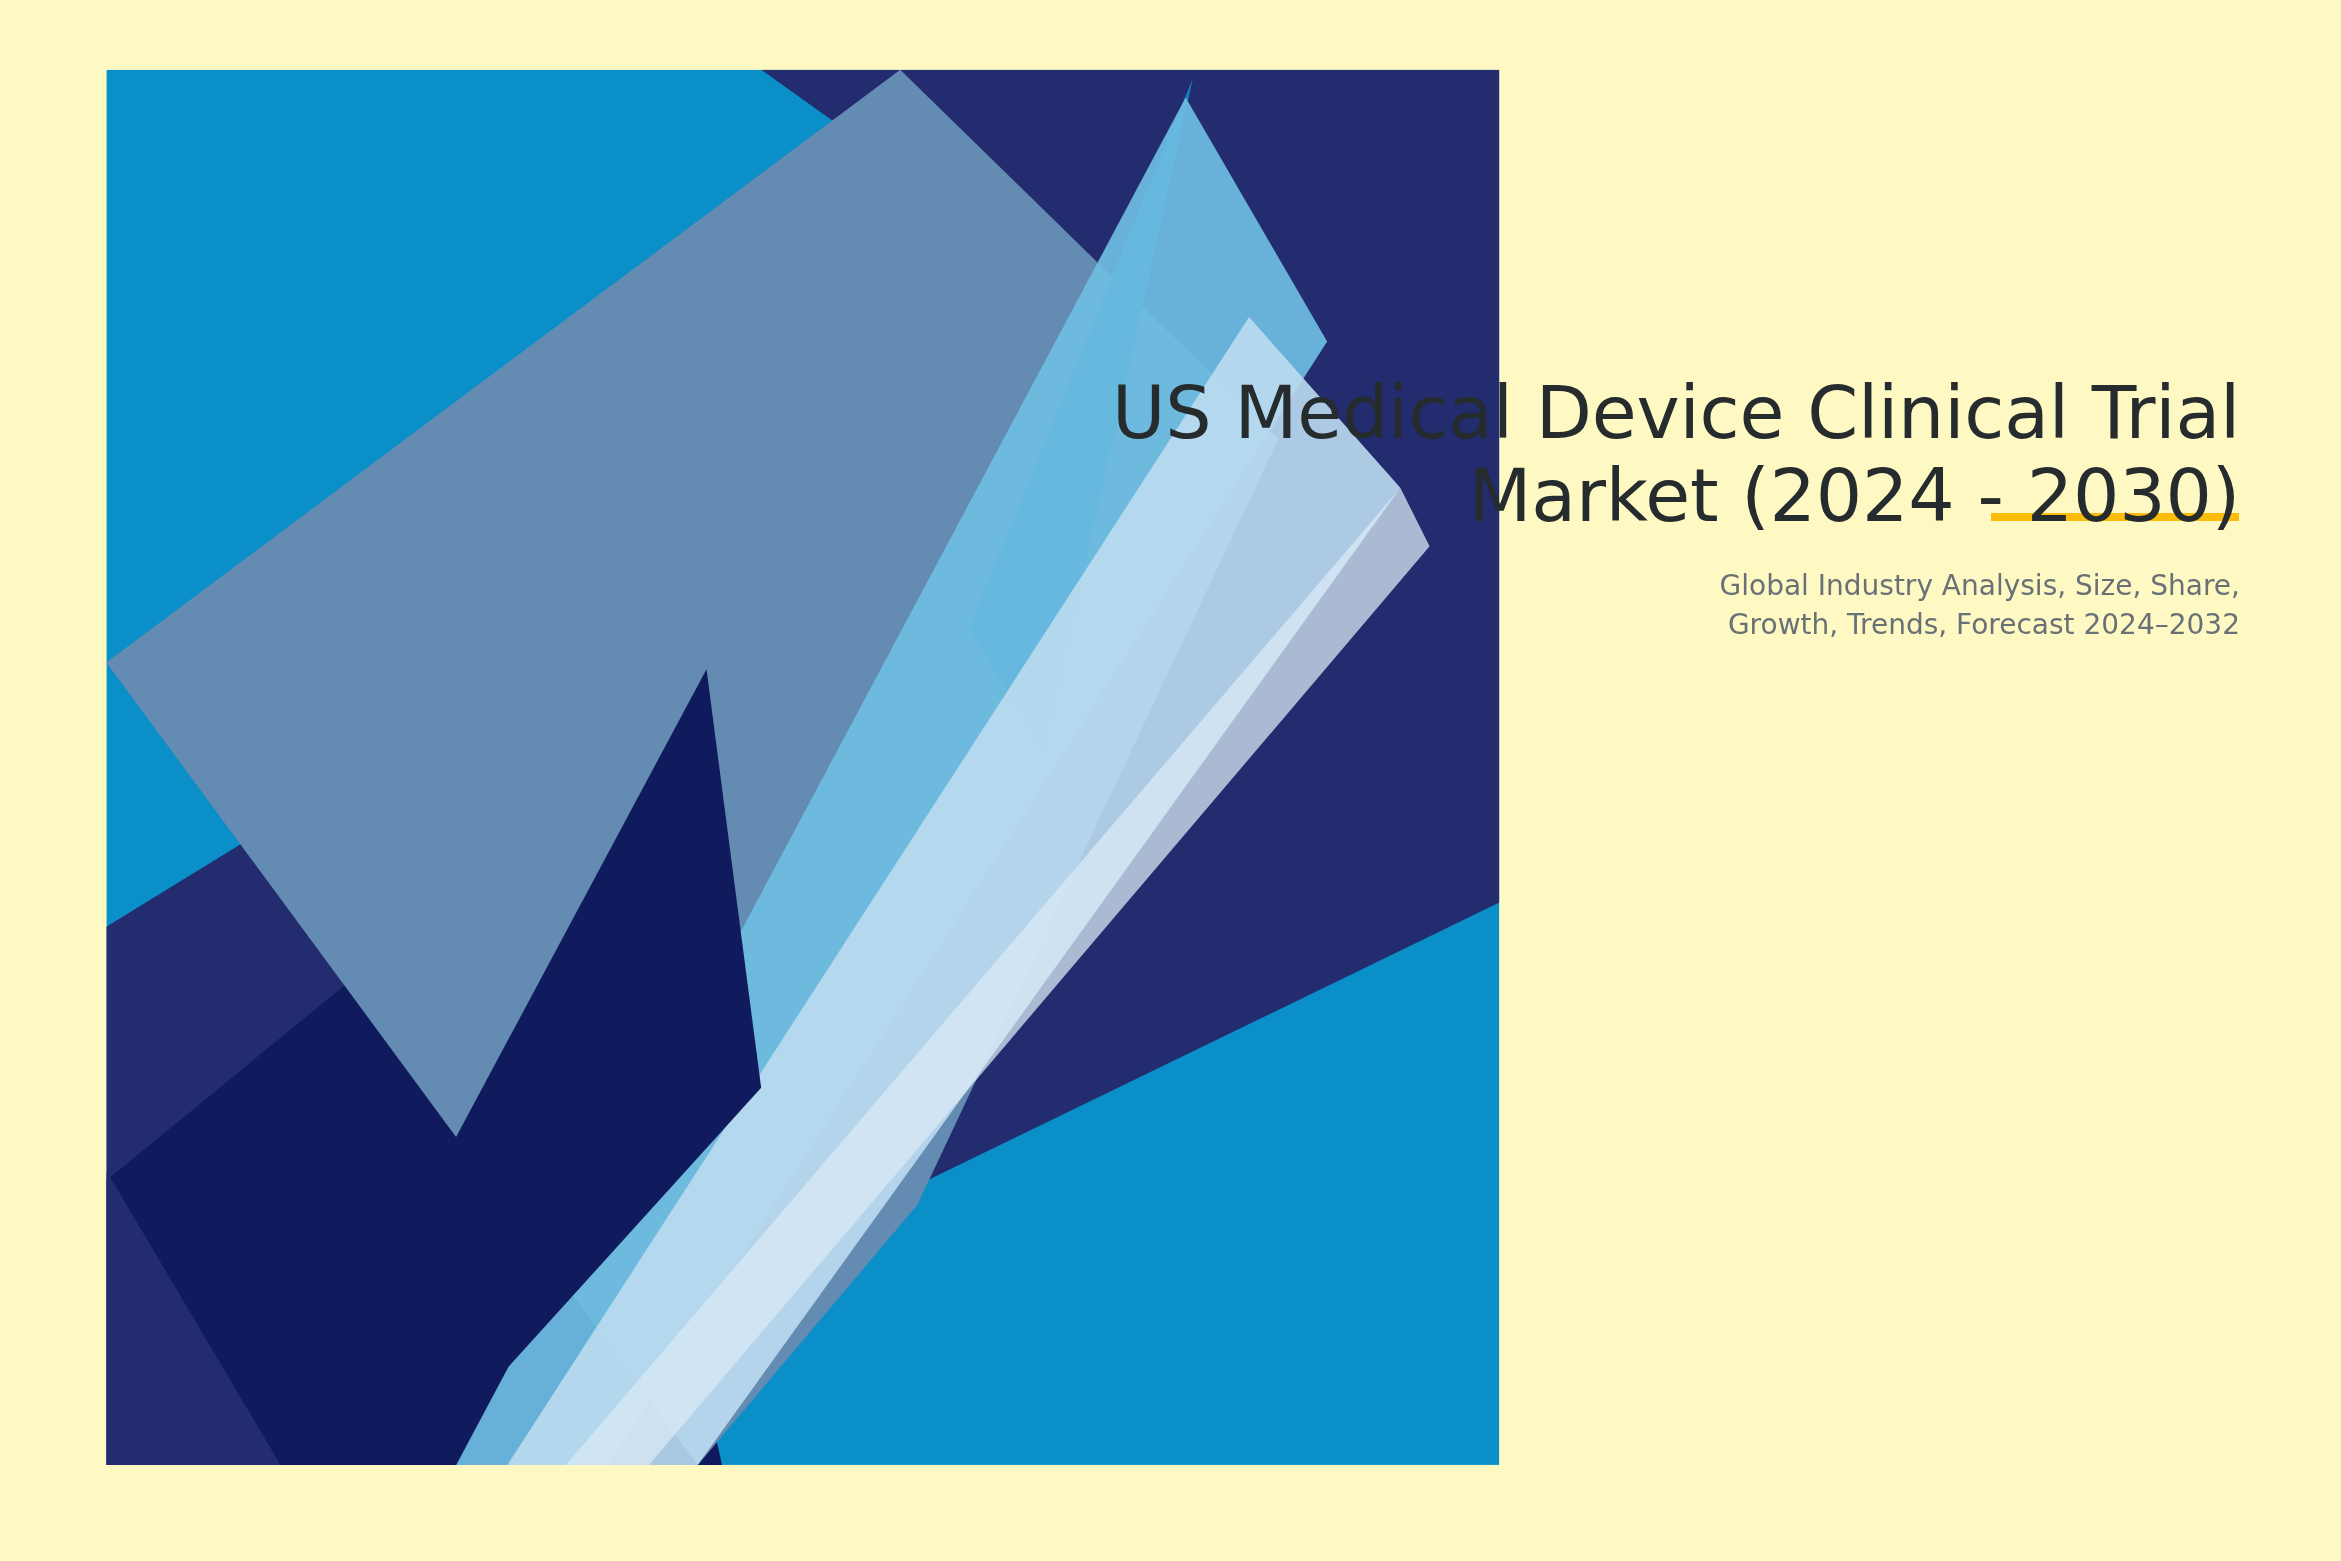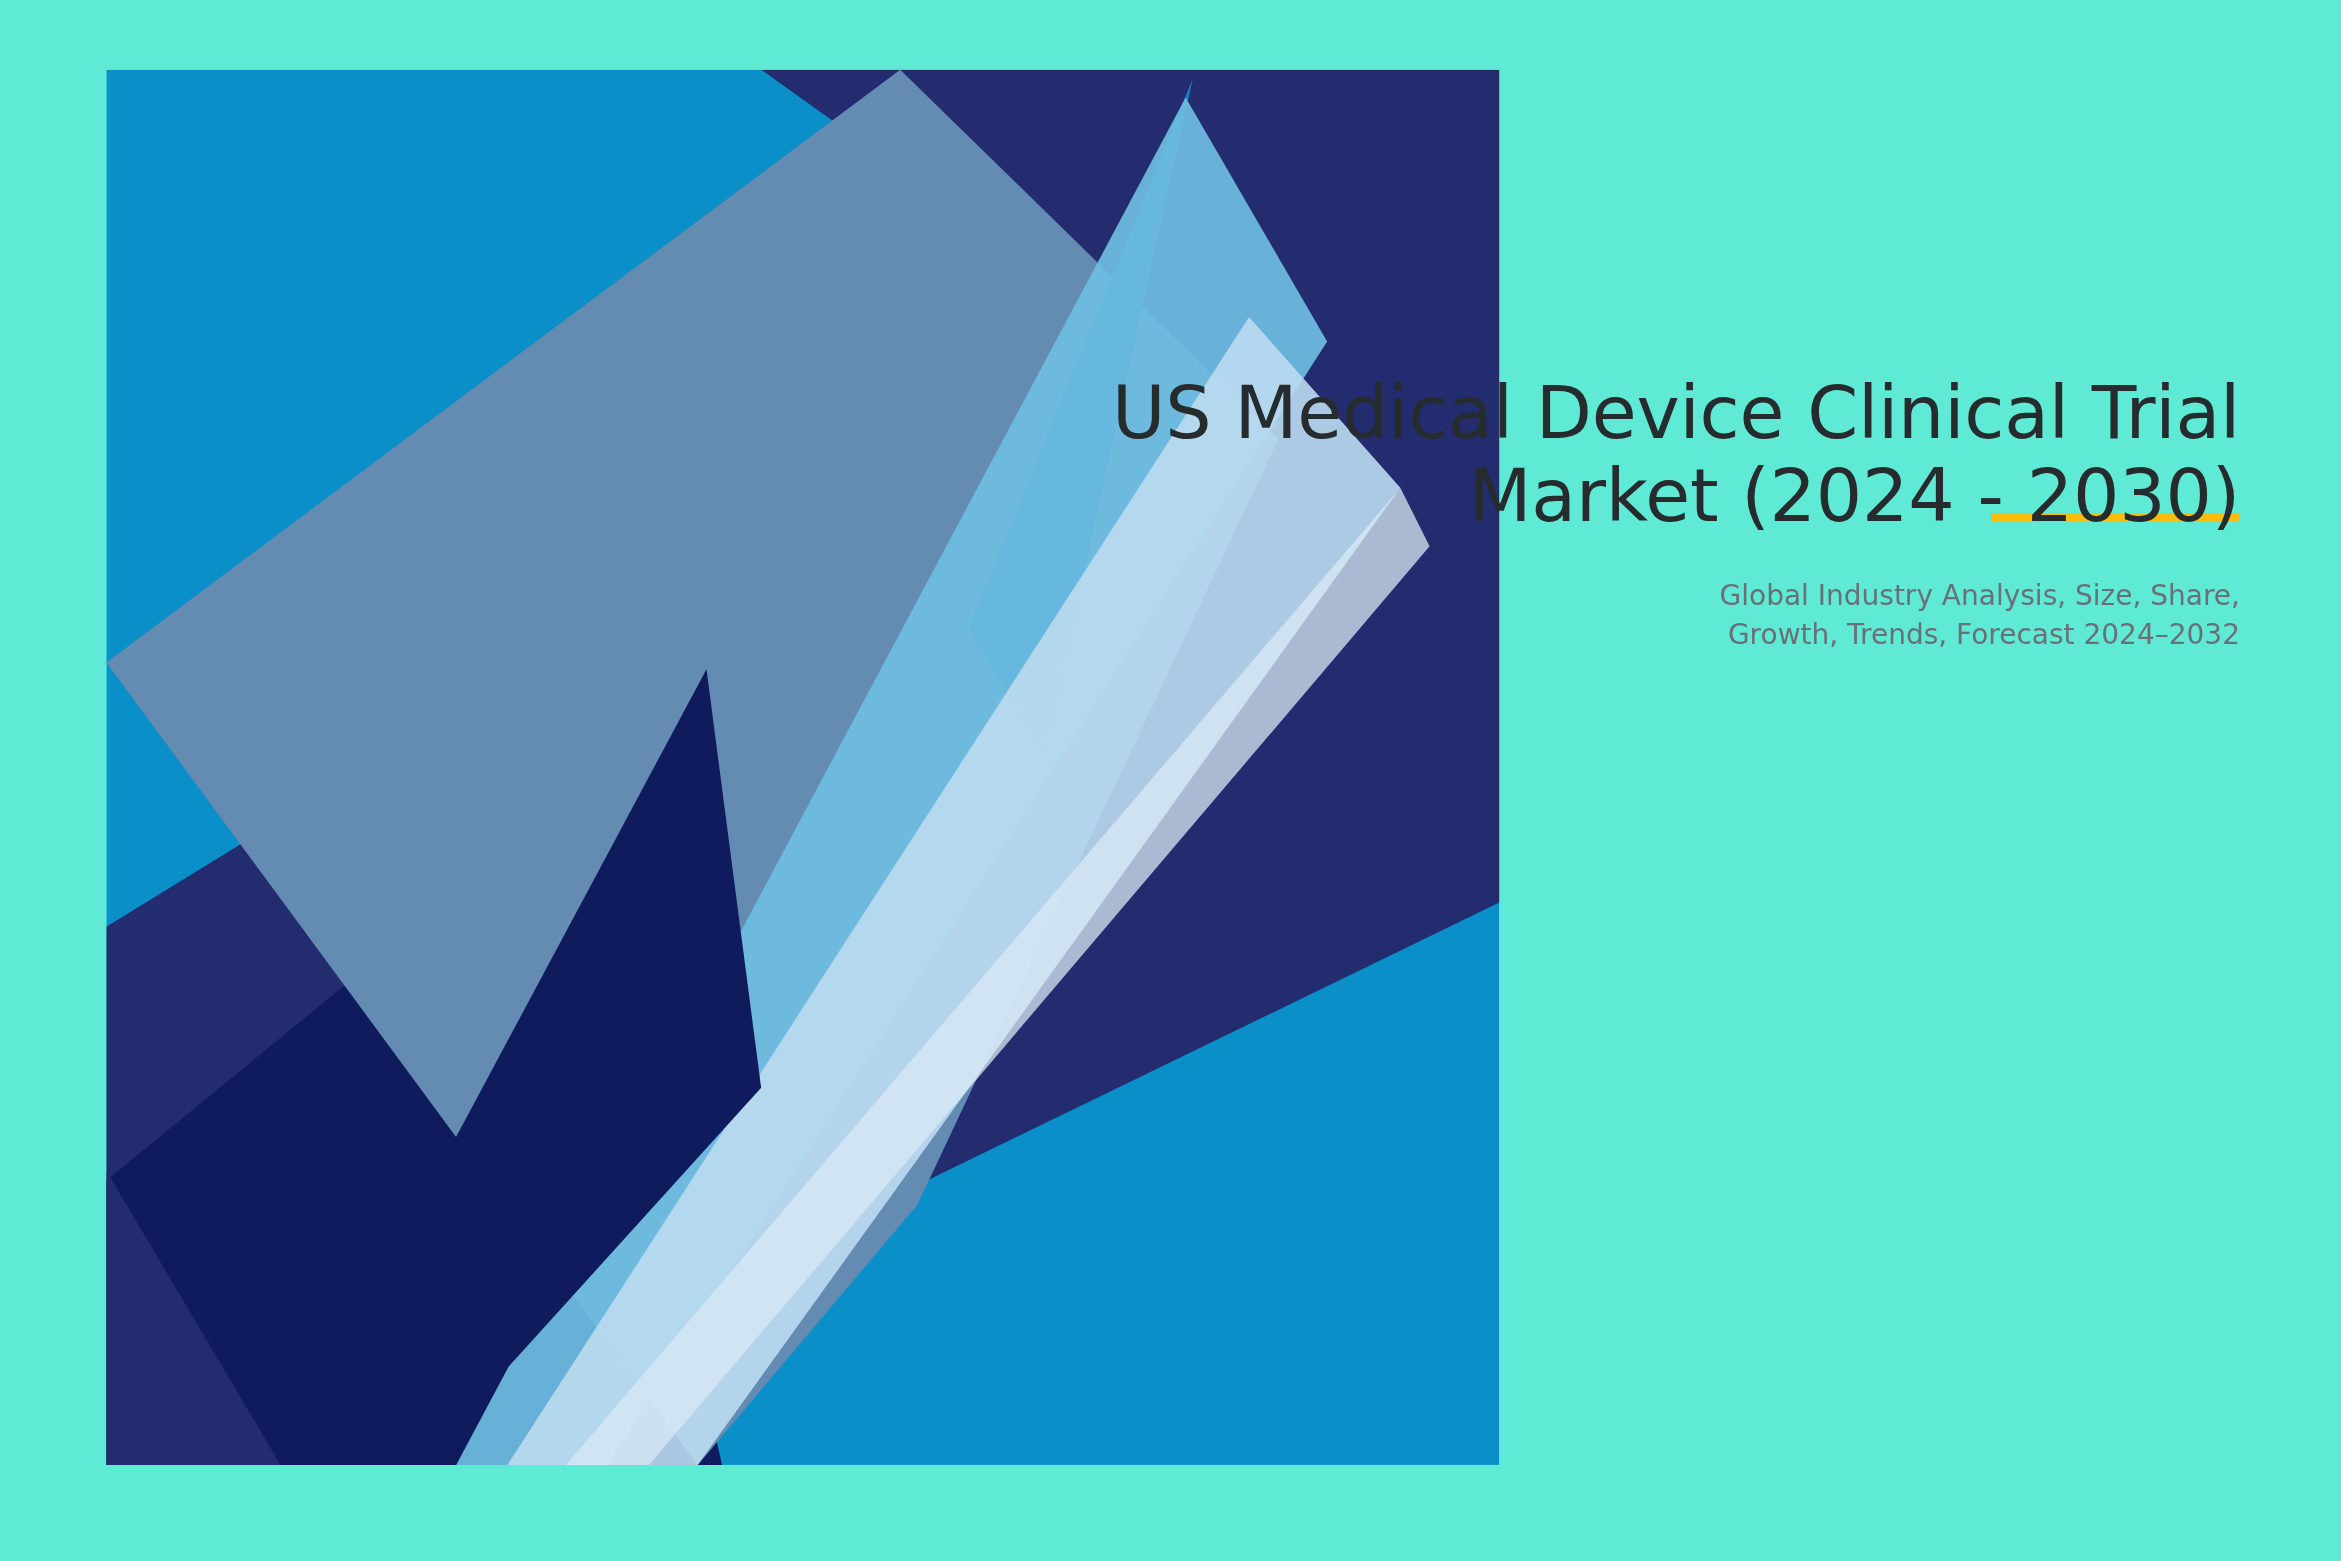--- a/index.html
+++ b/index.html
@@ -8,21 +8,21 @@
     padding: 0;
     background: #f7f9fb;
   }
   body {
     font-family: "DejaVu Sans", "Liberation Sans", sans-serif;
   }
   #cover {
     position: relative;
     width: 2342px;
     height: 1561px;
-    background: #5eead4;
+    background: #fef9c3;
     overflow: hidden;
   }
   
   #artwork {
     position: absolute;
     left: 0;
     top: 0;
     width: 2342px;
     height: 1561px;
     display: block;
@@ -57,21 +57,21 @@
     width: 248px;
     height: 7.8px;
     background: #fbbc0a;
     z-index: 0;
   }
   #title-line2 {
     position: relative;
     z-index: 1;
   }
   #subtitle {
-    margin-top: 40px;
+    margin-top: 30px;
     font-size: 28px;
     line-height: 1.38;
     color: #697176;
     font-weight: 400;
   }
   #subtitle .sub-line {
     display: block;
     white-space: nowrap;
   }
 </style>

